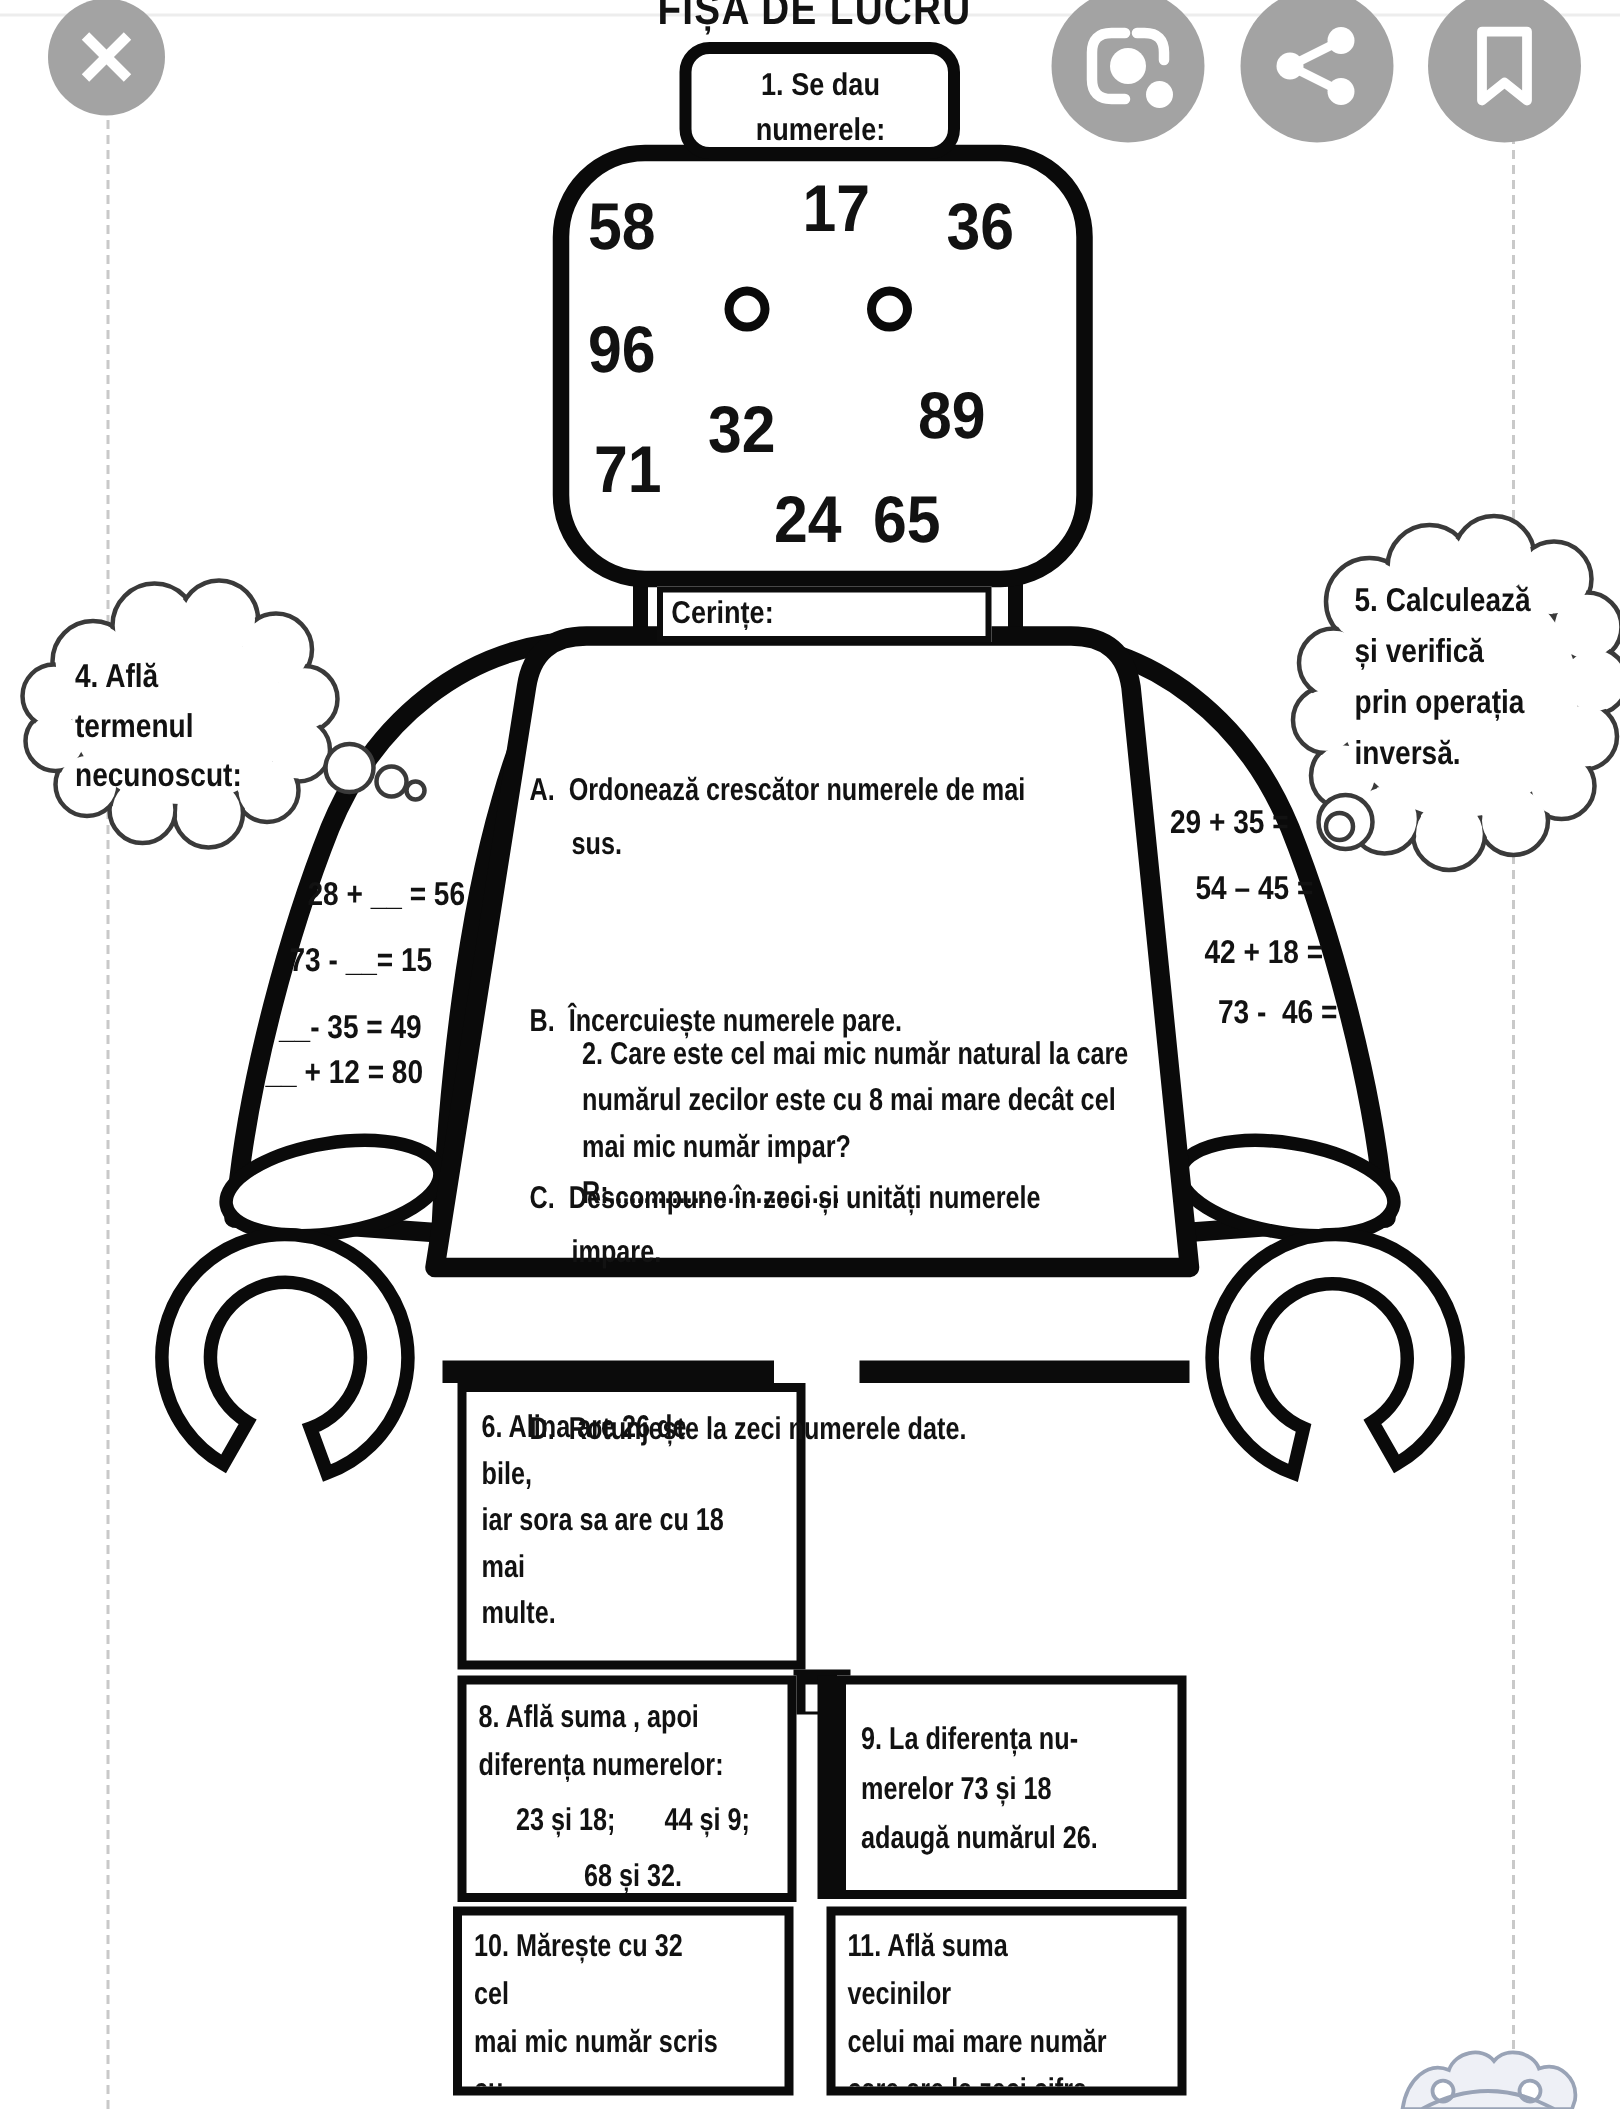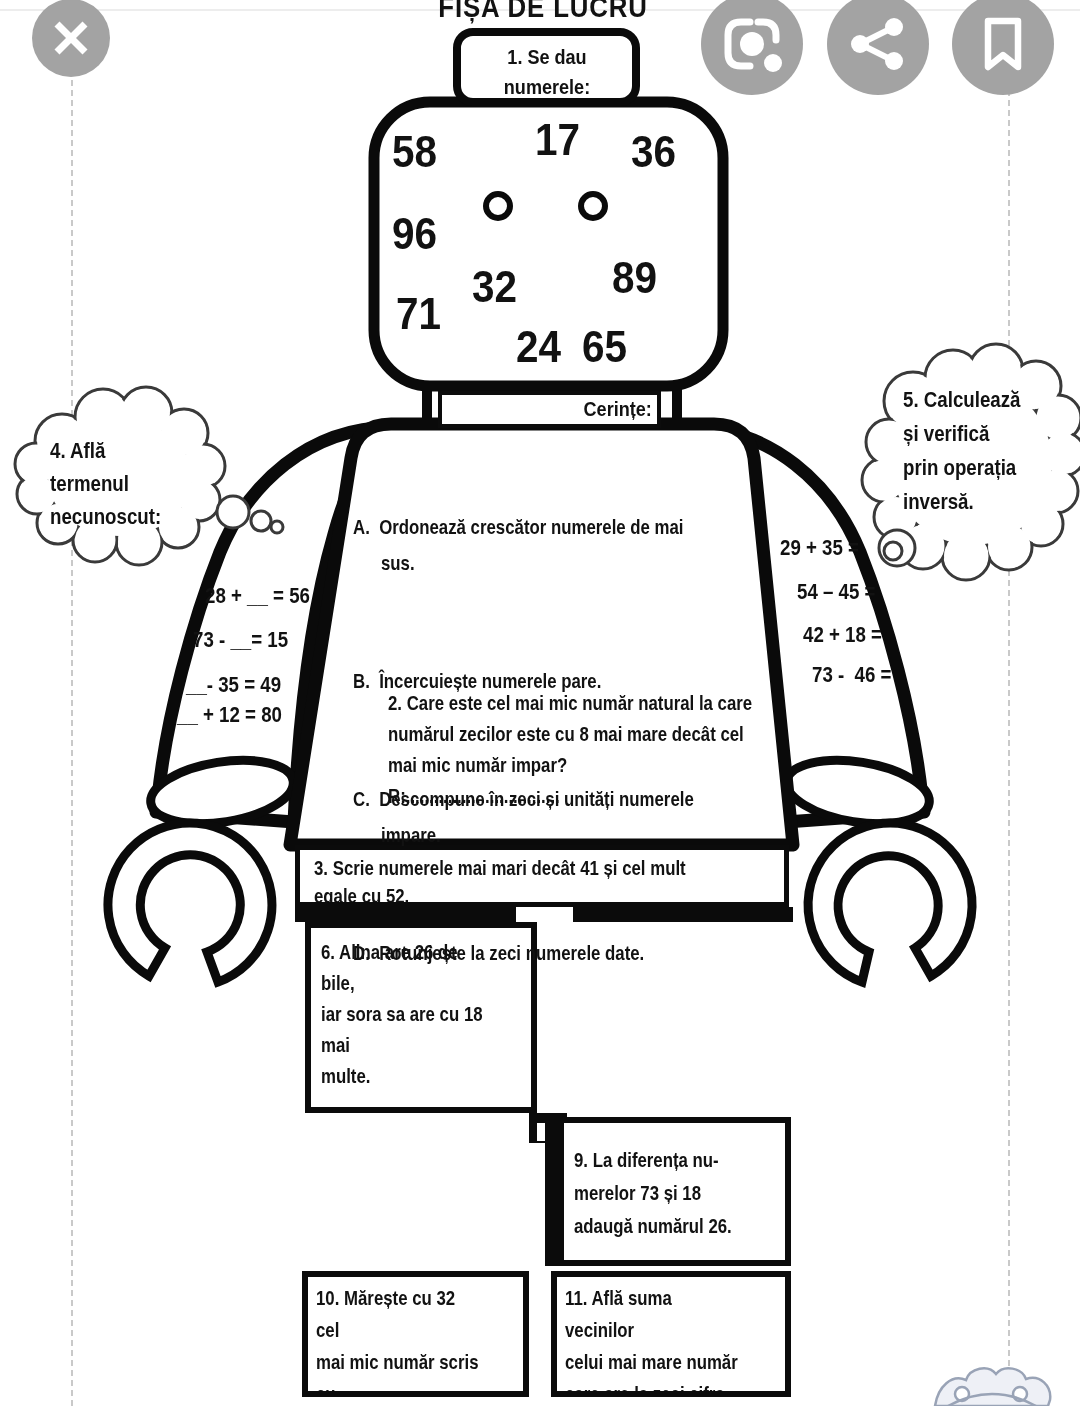--- a/index.html
+++ b/index.html
@@ -10,21 +10,21 @@
   #fig{position:absolute;left:0;top:0;z-index:1;}
   .wt{position:absolute;font-weight:700;color:#121212;white-space:pre-wrap;z-index:3;}
   .sx80{transform:scaleX(.80);transform-origin:0 0;}
   .sx85{transform:scaleX(.85);transform-origin:0 0;}
   .sx92{transform:scaleX(.92);transform-origin:0 0;}
   .cx{transform:scaleX(.86);transform-origin:50% 0;text-align:center;}
   #title{left:343px;top:-10px;width:400px;font-size:30px;letter-spacing:1px;}
   #knob-label{left:462px;top:42px;width:170px;font-size:21px;line-height:30px;}
   .hn{font-size:44px;line-height:44px;}
   #cerinte-box{position:absolute;left:438px;top:391px;width:223px;height:37px;box-sizing:border-box;
-    border:4px solid #0c0c0c;background:#fff;z-index:3;text-align:right;}
+    border:4px solid #0c0c0c;background:#fff;z-index:3;text-align:left;}
   #cerinte-box span{display:inline-block;font-weight:700;font-size:21px;line-height:28px;color:#121212;transform:scaleX(.86);}
   #reqs{left:353px;top:437px;width:470px;font-size:21px;line-height:36px;}
   .req{margin:0 0 10px 0;white-space:pre-wrap;}
   #p2{left:388px;top:687px;width:480px;font-size:21px;line-height:31px;}
   #cloud4-text{left:50px;top:434px;font-size:22px;line-height:33px;}
   #cloud5-text{left:903px;top:383px;font-size:22px;line-height:34px;}
   .eq{font-size:22px;line-height:24px;}
   .box{position:absolute;box-sizing:border-box;background:#fff;border:6px solid #0b0b0b;z-index:2;overflow:hidden;}
   .box .wt{position:static;}
   .blk{position:absolute;background:#0b0b0b;z-index:2;}
@@ -207,38 +207,40 @@
   <span class="wt eq sx85" style="left:205px;top:584px;">28 + __ = 56</span>
   <span class="wt eq sx85" style="left:193px;top:628px;">73 - __= 15</span>
   <span class="wt eq sx85" style="left:186px;top:673px;">__- 35 = 49</span>
   <span class="wt eq sx85" style="left:177px;top:703px;">__ + 12 = 80</span>
 
   <span class="wt eq sx85" style="left:780px;top:536px;">29 + 35 =</span>
   <span class="wt eq sx85" style="left:797px;top:580px;">54 – 45 =</span>
   <span class="wt eq sx85" style="left:803px;top:623px;">42 + 18 =</span>
   <span class="wt eq sx85" style="left:812px;top:663px;">73 -  46 =</span>
 
-  <div class="box" id="box3">
-    <div class="wt sx80">3. Scrie numerele mai mari decât 41 și cel mult
-egale cu 52.</div>
-  </div>
   <div class="blk" style="left:295px;top:907px;width:221px;height:15px;"></div>
   <div class="blk" style="left:573px;top:907px;width:220px;height:15px;"></div>
 
   <div class="box" id="box6">
     <div class="wt sx80">6. Alina are 26 de bile,
 iar sora sa are cu 18 mai
 multe.</div>
     <div class="wt sx80 p2">Câte bile au în total cele
 două fetițe?</div>
   </div>
 
   <div class="blk" style="left:529px;top:1113px;width:38px;height:30px;"></div>
   <div class="wht" style="left:537px;top:1123px;width:22px;height:18px;"></div>
 
+  <div class="box" id="box8">
+    <div class="wt sx80">8. Află suma , apoi
+diferența numerelor:</div>
+    <div class="wt pc">23 și 18;       44 și 9;</div>
+    <div class="wt pc">68 și 32.</div>
+  </div>
   <div class="blk" style="left:545px;top:1117px;width:13px;height:149px;"></div>
   <div class="box" id="box9">
     <div class="wt sx80">9. La diferența nu-
 merelor 73 și 18
 adaugă numărul 26.</div>
   </div>
 
   <div class="box" id="box10">
     <div class="wt sx80">10. Mărește cu 32 cel
 mai mic număr scris cu

